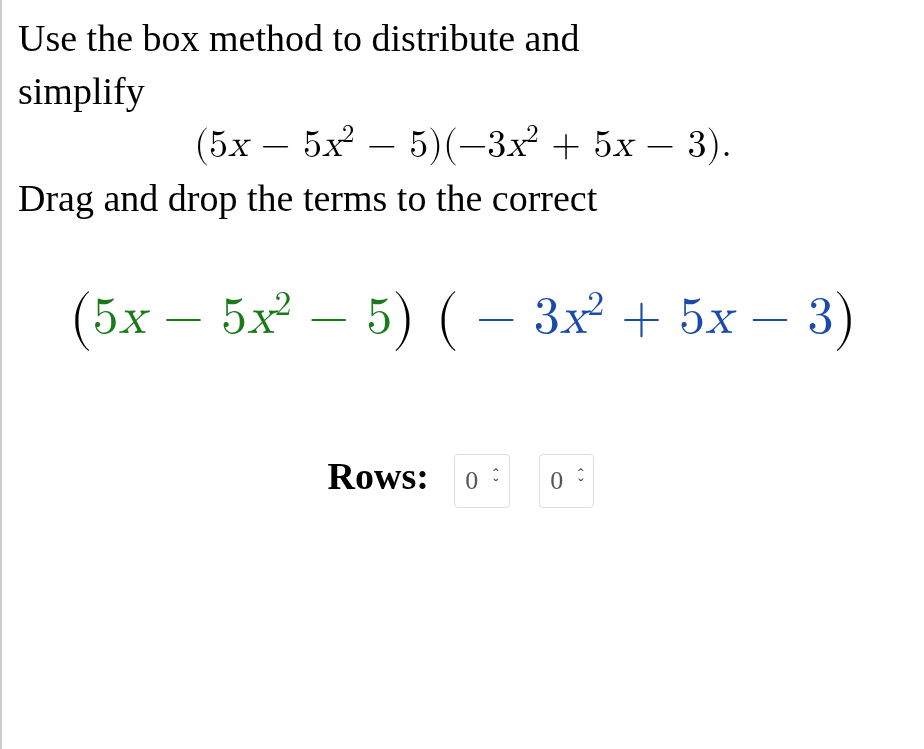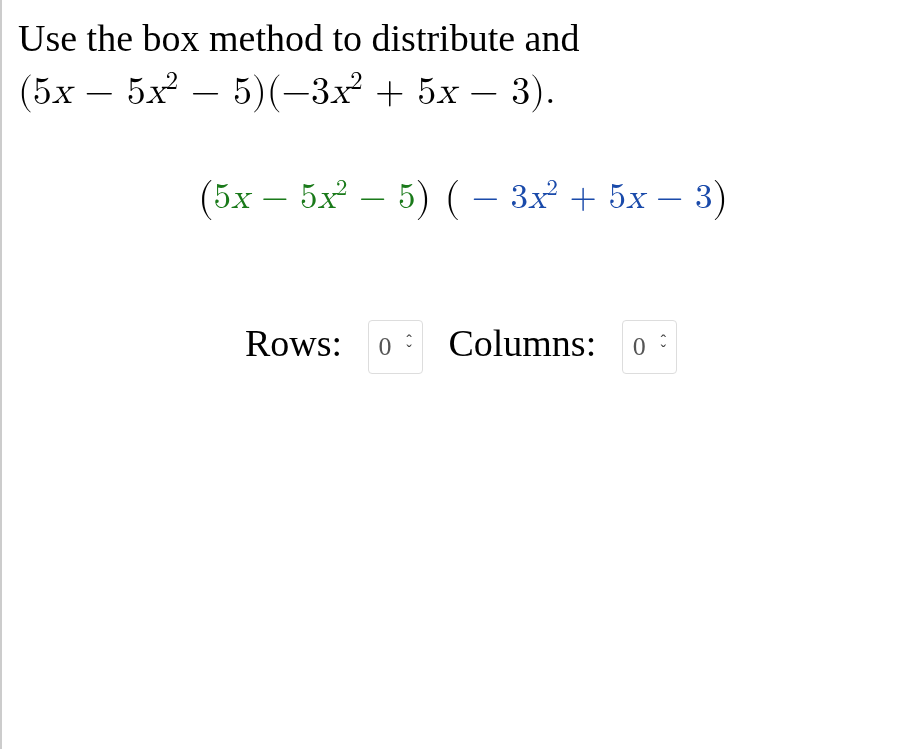--- a/index.html
+++ b/index.html
@@ -20,47 +20,49 @@
     }
     .instruction-block {
       margin-bottom: 52px;
     }
     .instruction-line {
       display: block;
     }
     .math-serif {
       font-family: 'Latin Modern Math', 'Cambria Math', Georgia, serif;
       font-style: normal;
+      text-align: center;
     }
     .math-italic {
       font-style: italic;
       font-family: 'Latin Modern Math', 'Cambria Math', Georgia, serif;
     }
     sup {
       font-size: 0.65em;
       vertical-align: super;
       line-height: 0;
     }
     .expression-row {
       text-align: center;
-      font-size: 35px;
+      font-size: 52px;
       margin-bottom: 90px;
       margin-top: 40px;
     }
     .big-paren {
       font-size: 1.15em;
       vertical-align: -0.05em;
     }
     .controls-row {
       text-align: center;
       font-size: 38px;
     }
     .control-label {
       display: inline-block;
       margin: 0 6px;
+      font-weight: bold;
     }
     .stepper {
       display: inline-flex;
       align-items: center;
       border: 1px solid #ddd;
       border-radius: 4px;
       padding: 8px 10px;
       margin: 0 10px;
       vertical-align: middle;
       font-family: Arial, sans-serif;
@@ -84,39 +86,40 @@
       cursor: pointer;
     }
     .color-green { color: #1a7a1a; }
     .color-blue { color: #1a4aaa; }
   </style>
 </head>
 <body>
 
 <div class="instruction-block">
   <span class="instruction-line">Use the box method to distribute and</span>
+  <span class="instruction-line">simplify</span>
   <span class="instruction-line math-serif">
     <span>(5</span><span class="math-italic">x</span><span> − 5</span><span class="math-italic">x</span><sup>2</sup><span> − 5)(−3</span><span class="math-italic">x</span><sup>2</sup><span> + 5</span><span class="math-italic">x</span><span> − 3).</span>
   </span>
+  <span class="instruction-line">Drag and drop the terms to the correct</span>
 </div>
 
 <div class="expression-row math-serif">
   <span class="big-paren">(</span><span class="color-green"><span>5</span><span class="math-italic">x</span><span> − 5</span><span class="math-italic">x</span><sup>2</sup><span> − 5</span></span><span class="big-paren">)</span><span class="big-paren"> (</span><span class="color-blue"><span> − 3</span><span class="math-italic">x</span><sup>2</sup><span> + 5</span><span class="math-italic">x</span><span> − 3</span></span><span class="big-paren">)</span>
 </div>
 
 <div class="controls-row">
   <span class="control-label">Rows:</span>
   <span class="stepper">
     <span class="stepper-value">0</span>
     <span class="stepper-arrows">
       <span>ˆ</span>
       <span>ˇ</span>
     </span>
   </span>
-  <span class="control-label">Columns:</span>
   <span class="stepper">
     <span class="stepper-value">0</span>
     <span class="stepper-arrows">
       <span>ˆ</span>
       <span>ˇ</span>
     </span>
   </span>
 </div>
 
 </body></html>

